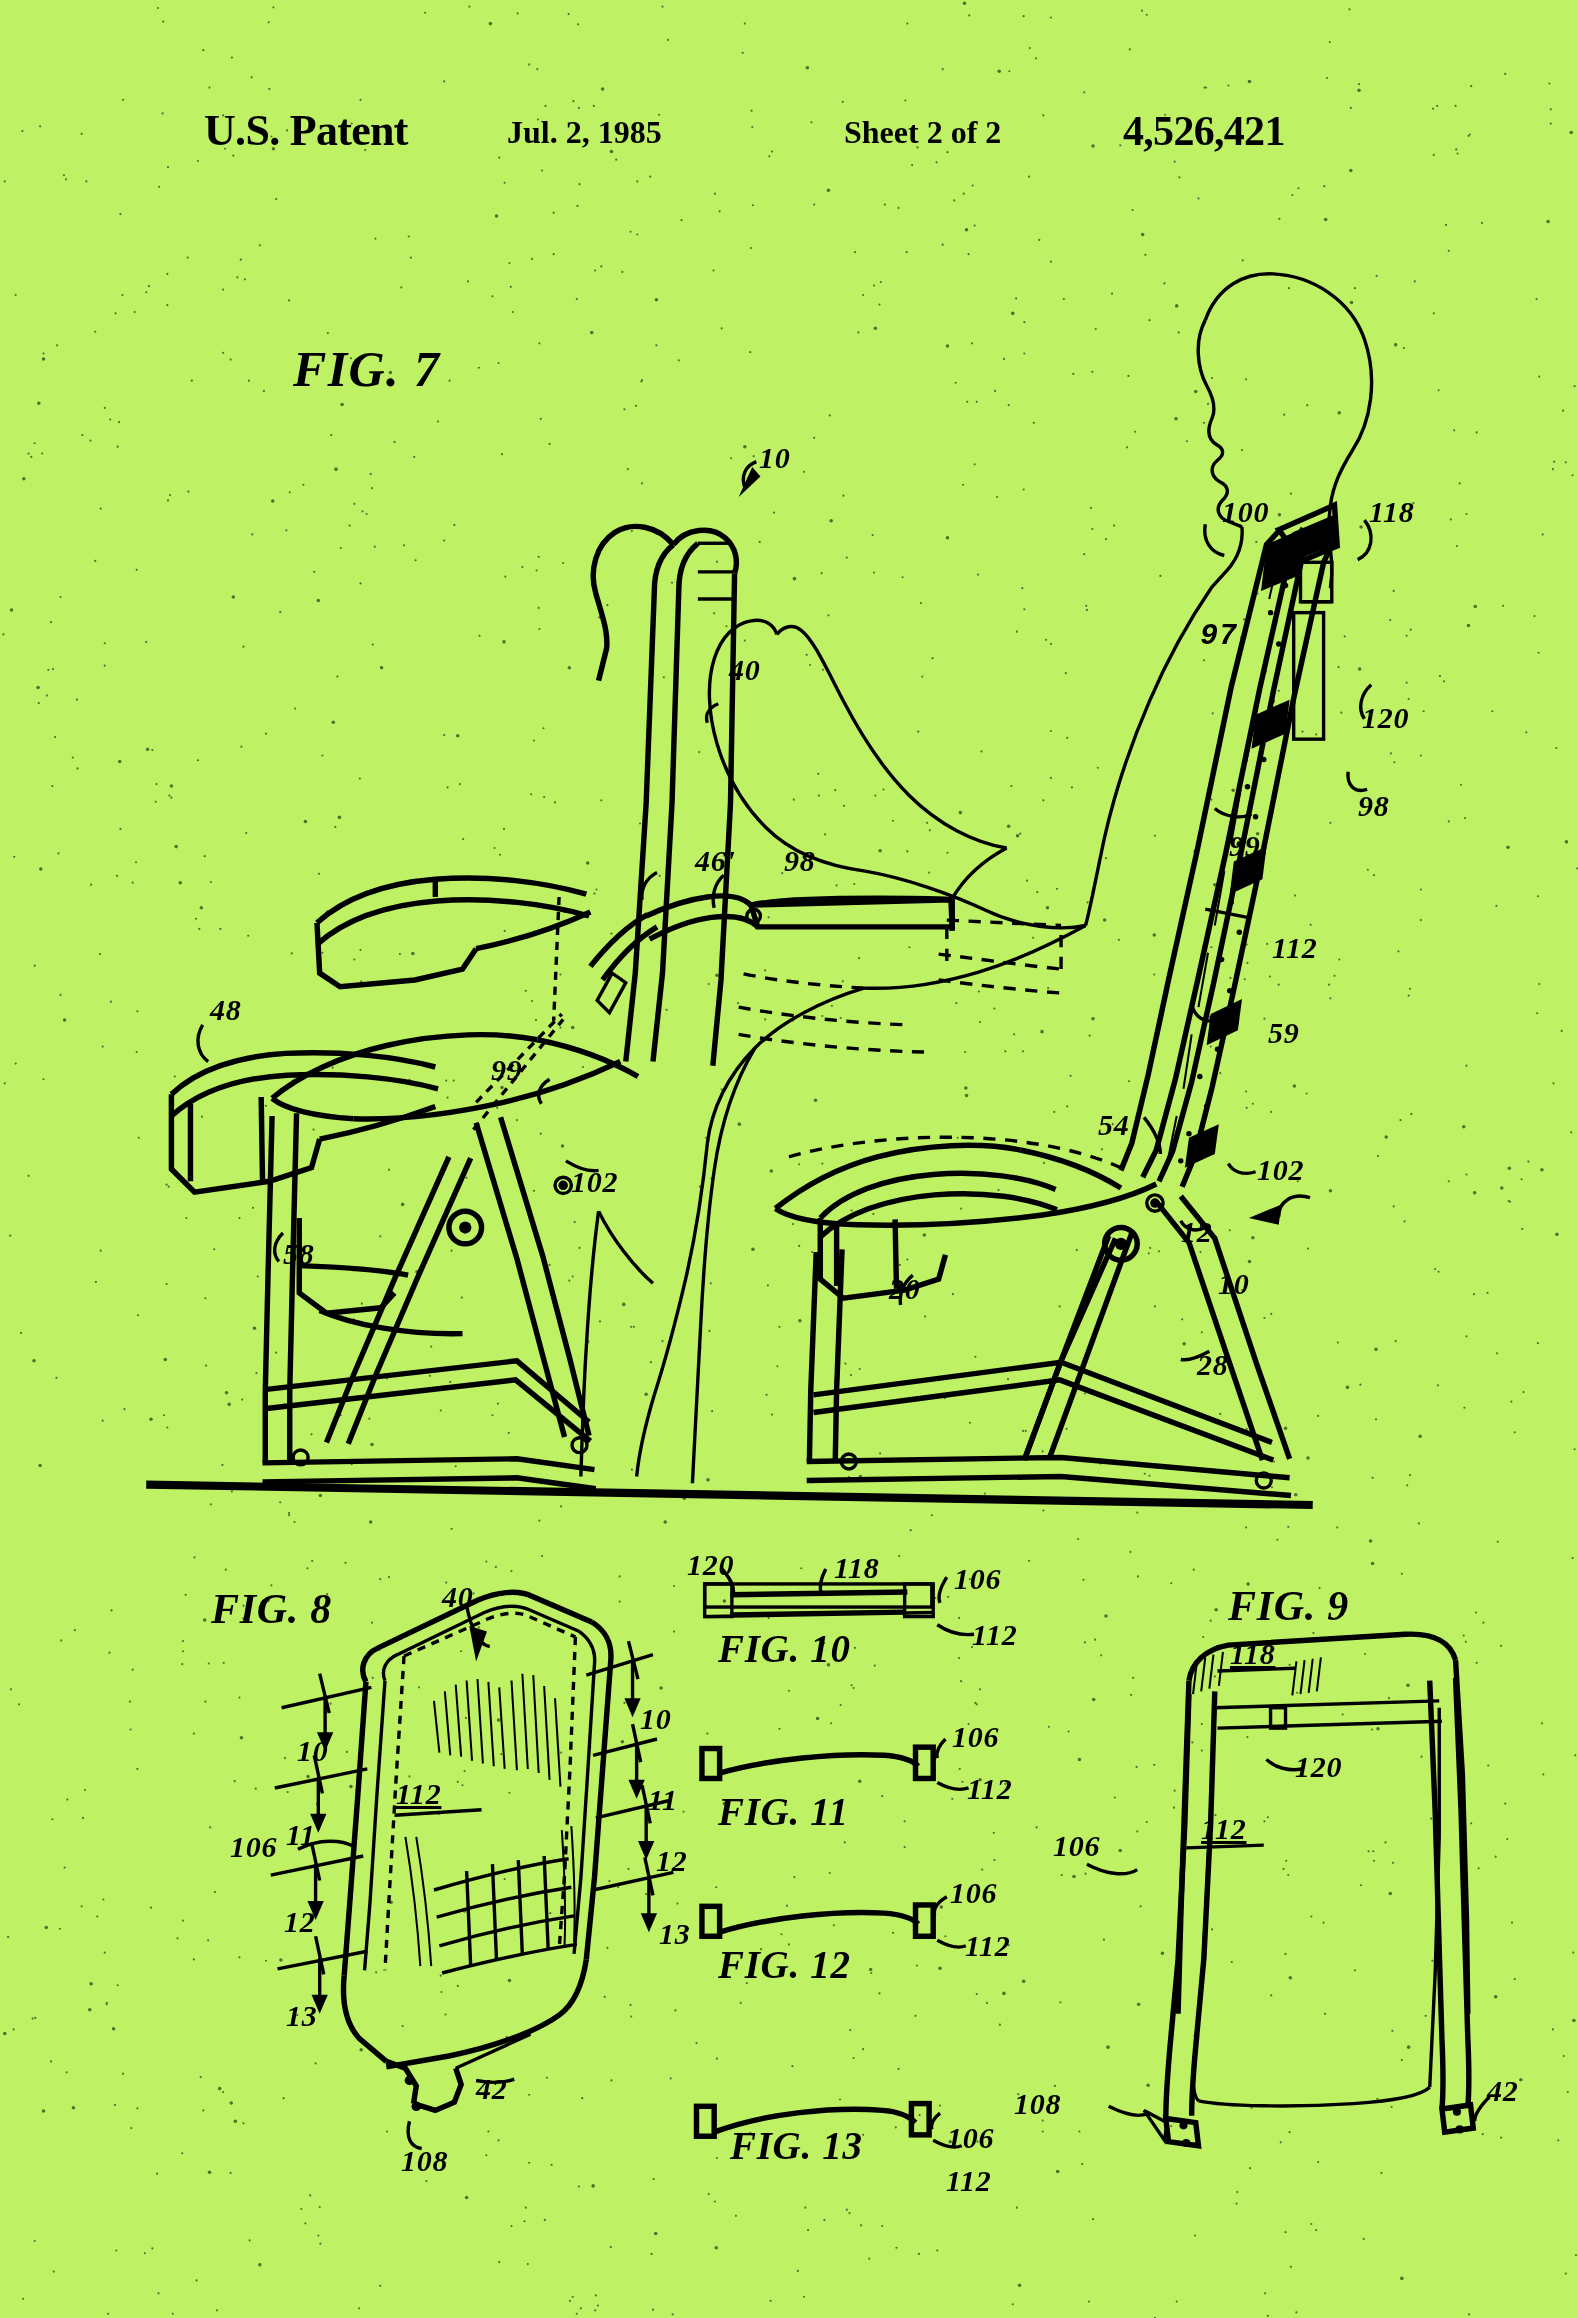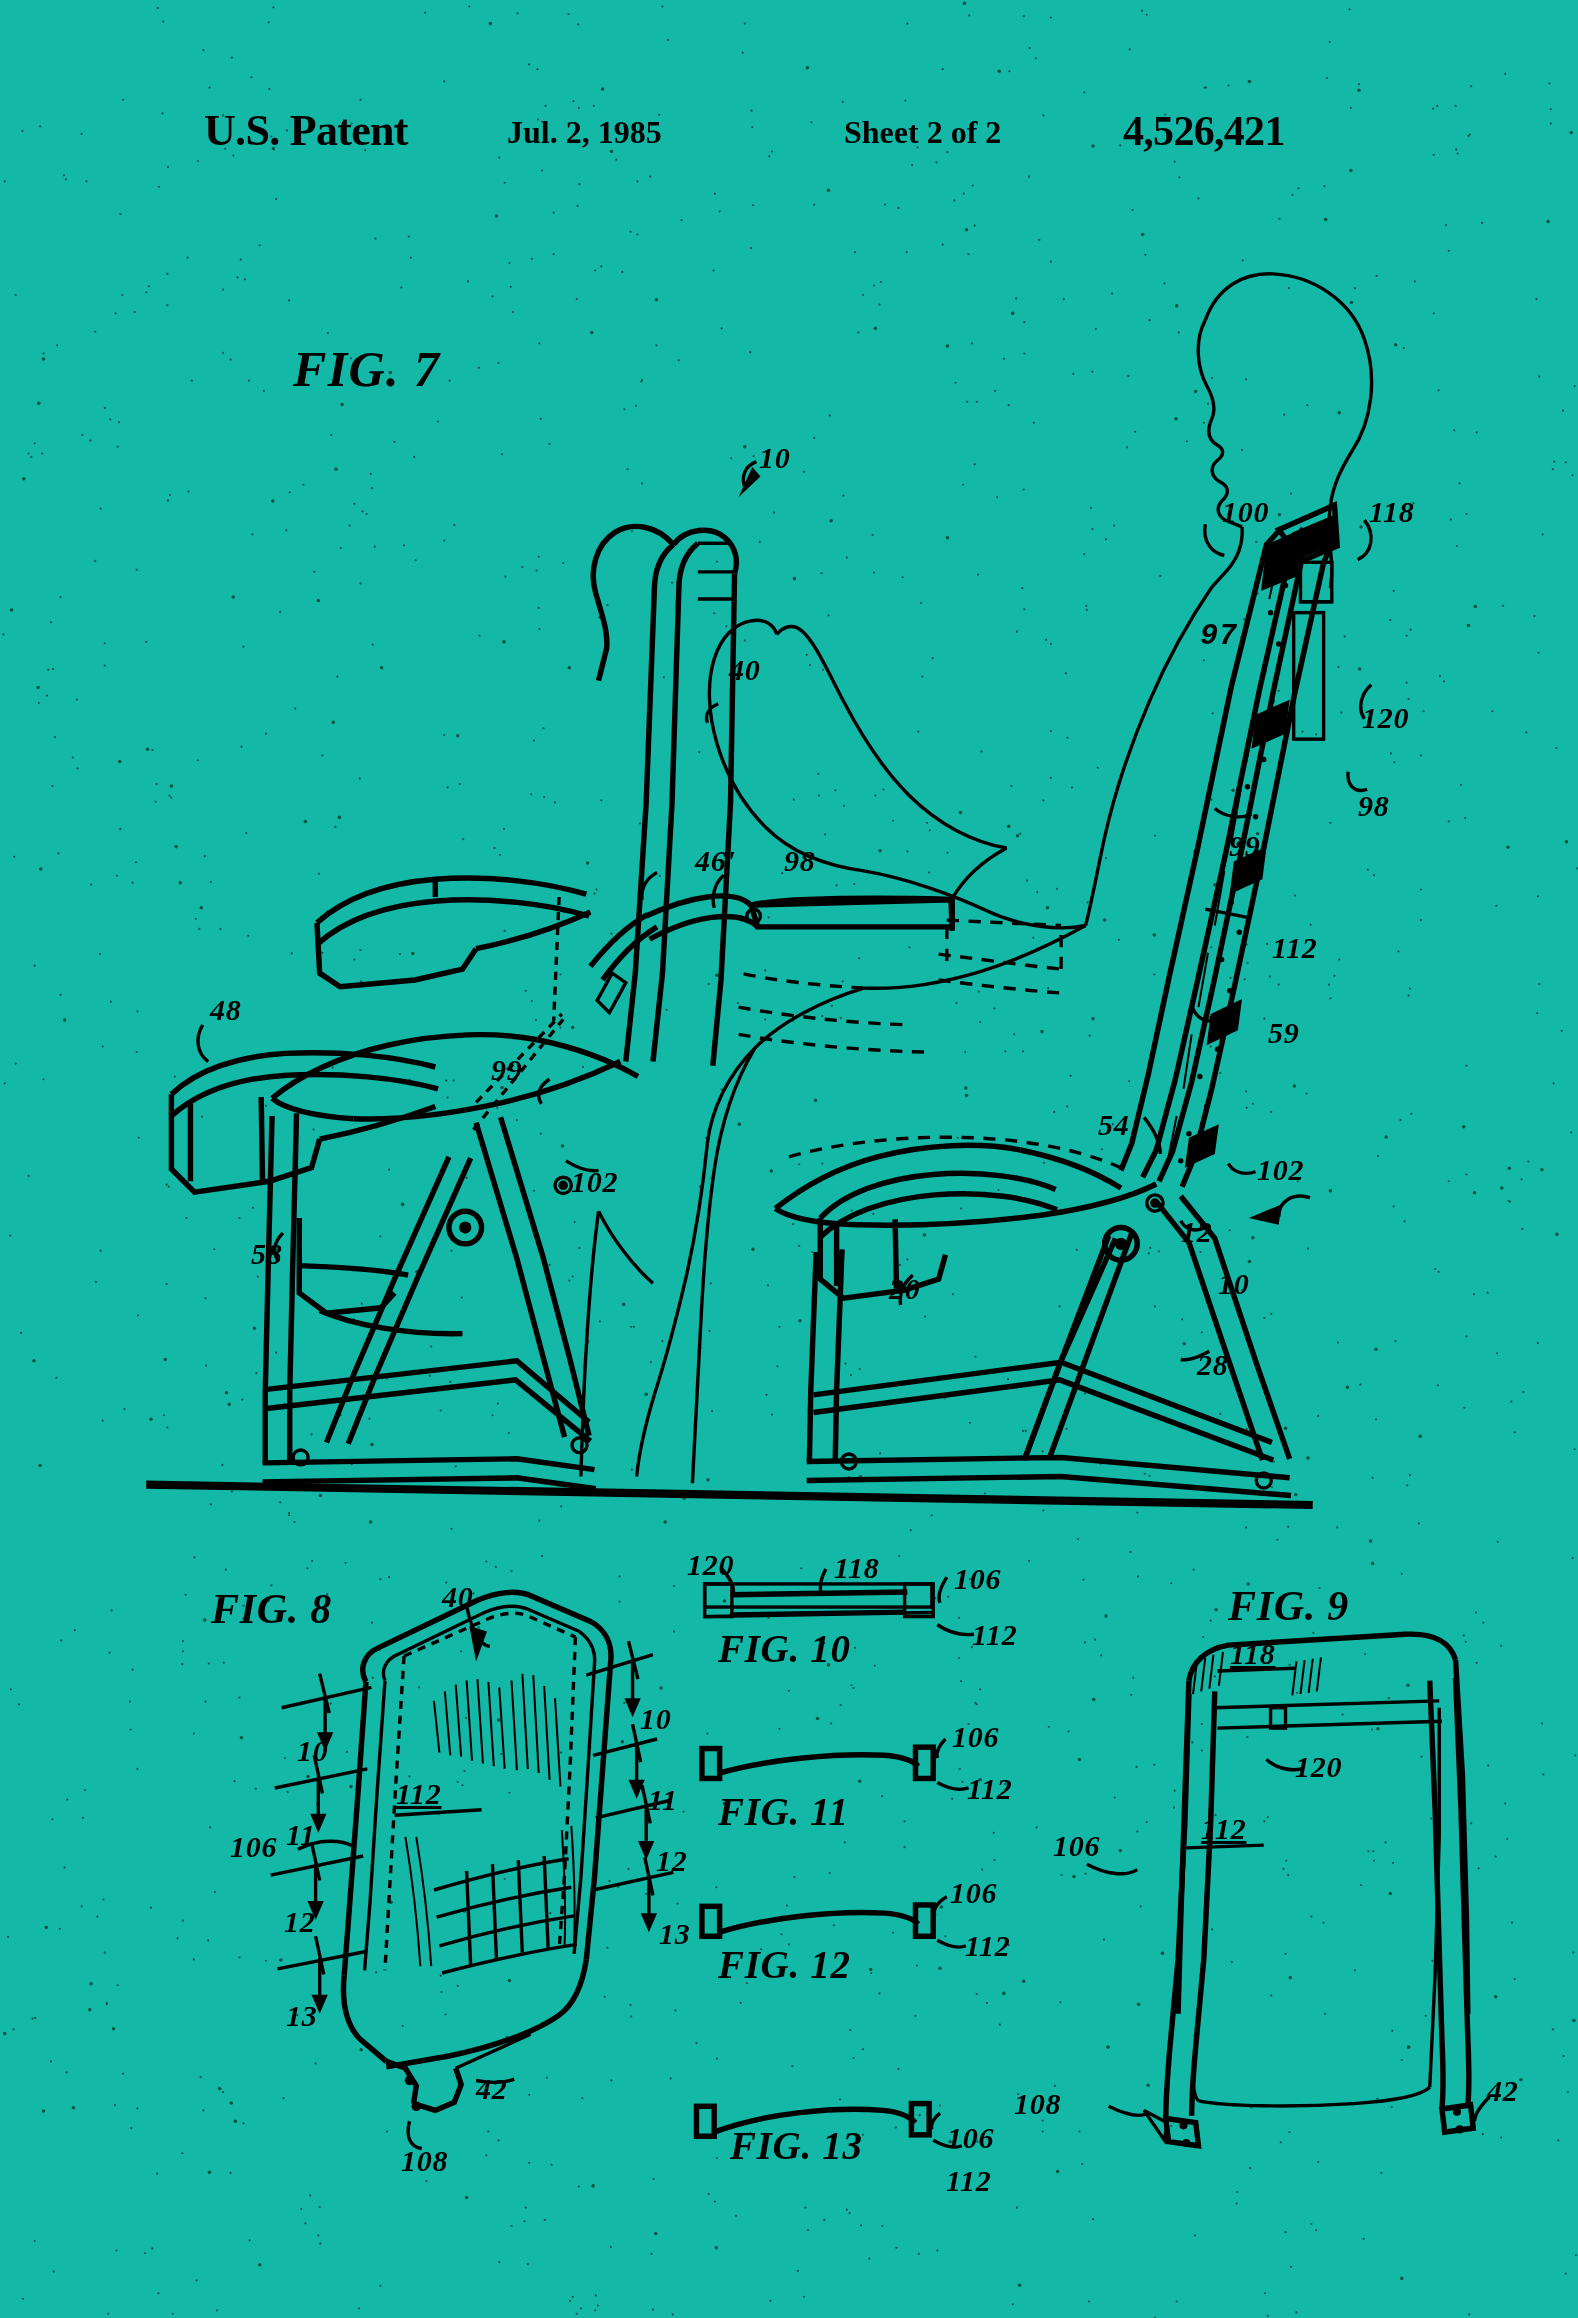--- a/index.html
+++ b/index.html
@@ -1,21 +1,21 @@
 <!DOCTYPE html>
 <html style="font-size:11px"><head>
 <meta charset="utf-8">
 <title>US Patent 4,526,421 Sheet 2</title>
 <style>
   html,body{margin:0;padding:0;background:#ffffff;}
   body{
     width:1578px;height:2319px;position:relative;overflow:hidden;
     font-family:"Liberation Serif",serif;color:#000;
   }
-  #page{position:absolute;inset:0;background:#14b8a6;}
+  #page{position:absolute;inset:0;background:#bef264;}
 
   
   #speckle{position:absolute;inset:0;pointer-events:none;opacity:.55;}
 
   
   .hdr{position:absolute;top:105px;white-space:nowrap;}
   .hdr-main{left:204px;font-size:44px;font-weight:700;letter-spacing:-0.7px;
             font-family:"Liberation Serif",serif;}
   .hdr-date{left:507px;top:114px;font-size:32px;font-weight:700;}
   .hdr-sheet{left:844px;top:114px;font-size:32px;font-weight:700;}
@@ -535,21 +535,21 @@
     </g>
   </svg>
 
   <div class="num" style="left:759px;top:441px;">10</div>
   <div class="num" style="left:729px;top:653px;">40</div>
   <div class="num" style="left:695px;top:844px;">46'</div>
   <div class="num" style="left:784px;top:844px;">98</div>
   <div class="num" style="left:210px;top:993px;">48</div>
   <div class="num" style="left:491px;top:1053px;">99</div>
   <div class="num" style="left:571px;top:1165px;">102</div>
-  <div class="num" style="left:251px;top:1237px;">58</div>
+  <div class="num" style="left:283px;top:1237px;">58</div>
   <div class="num" style="left:1222px;top:495px;">100</div>
   <div class="num" style="left:1369px;top:495px;">118</div>
   <div class="num" style="left:1200px;top:619px;font-family:Liberation Mono, monospace;">97</div>
   <div class="num" style="left:1362px;top:701px;">120</div>
   <div class="num" style="left:1358px;top:789px;">98</div>
   <div class="num" style="left:1229px;top:829px;">99</div>
   <div class="num" style="left:1272px;top:931px;">112</div>
   <div class="num" style="left:1256px;top:1016px;margin-left:12px;">59</div>
   <div class="num" style="left:1098px;top:1108px;">54</div>
   <div class="num" style="left:1257px;top:1153px;">102</div>

